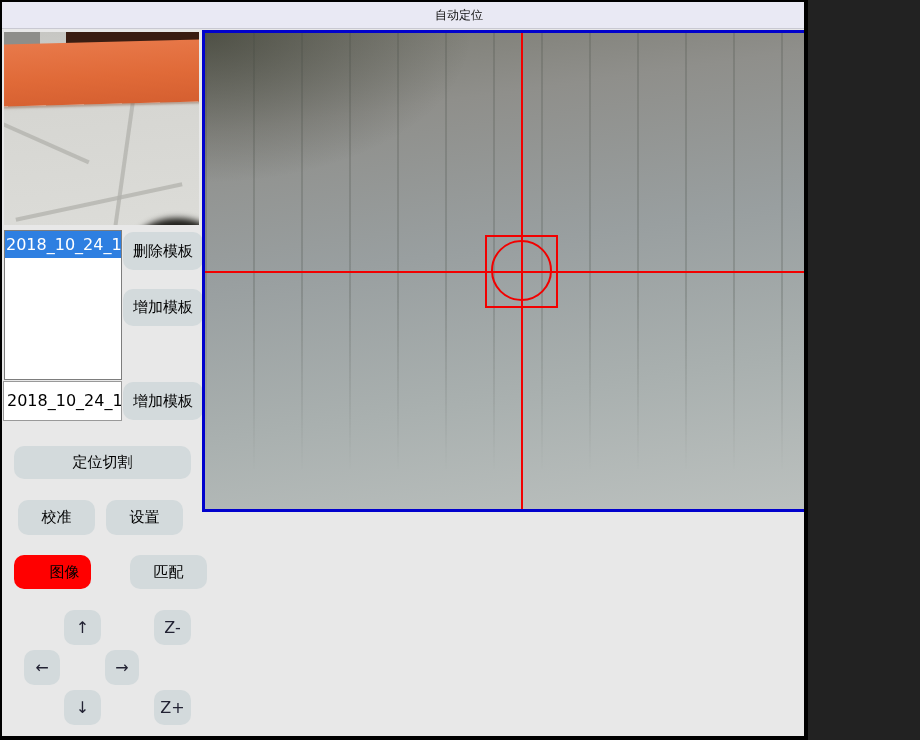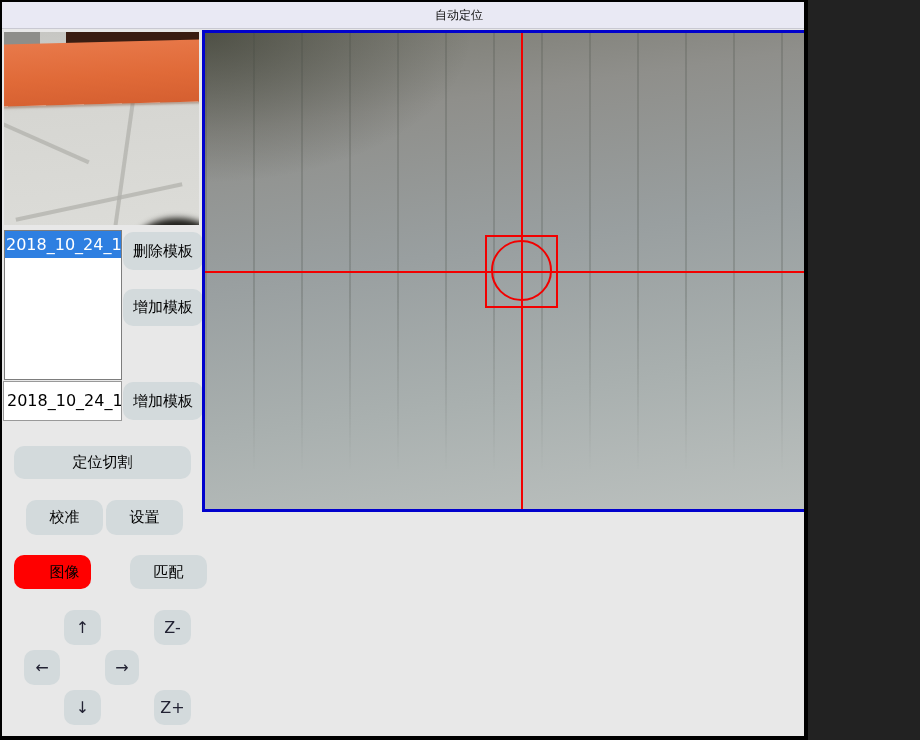--- a/index.html
+++ b/index.html
@@ -46,21 +46,21 @@
   .btn{position:absolute;background:#d3dadc;border:none;border-radius:10px;
     font-size:15px;color:#000;display:flex;align-items:center;justify-content:center;
     cursor:pointer;padding:0;text-align:right;}
   .btn.red{background:#ff0000;padding-left:24px;}
   .tmpl-btn{left:121px;width:80px;height:38px;}
   #btn-delete{top:230px;}
   #btn-clear{top:287px;height:37px;}
   #btn-engrave{top:342px;height:36px;}
   #btn-add{top:380px;}
   #btn-poscut{left:12px;top:444px;width:177px;height:33px;}
-  #btn-calibrate{left:24px;top:498px;width:77px;height:35px;}
+  #btn-calibrate{left:16px;top:498px;width:77px;height:35px;}
   #btn-settings{left:104px;top:498px;width:77px;height:35px;}
   #btn-image{left:12px;top:553px;width:77px;height:34px;}
   #btn-match{left:128px;top:553px;width:77px;height:34px;}
   
   .jog{font-size:16px;color:#223;}
   #jog-up{left:62px;top:608px;width:37px;height:35px;}
   #jog-zminus{left:152px;top:608px;width:37px;height:35px;}
   #jog-left{left:22px;top:648px;width:36px;height:35px;}
   #jog-right{left:103px;top:648px;width:34px;height:35px;}
   #jog-down{left:62px;top:688px;width:37px;height:35px;}

